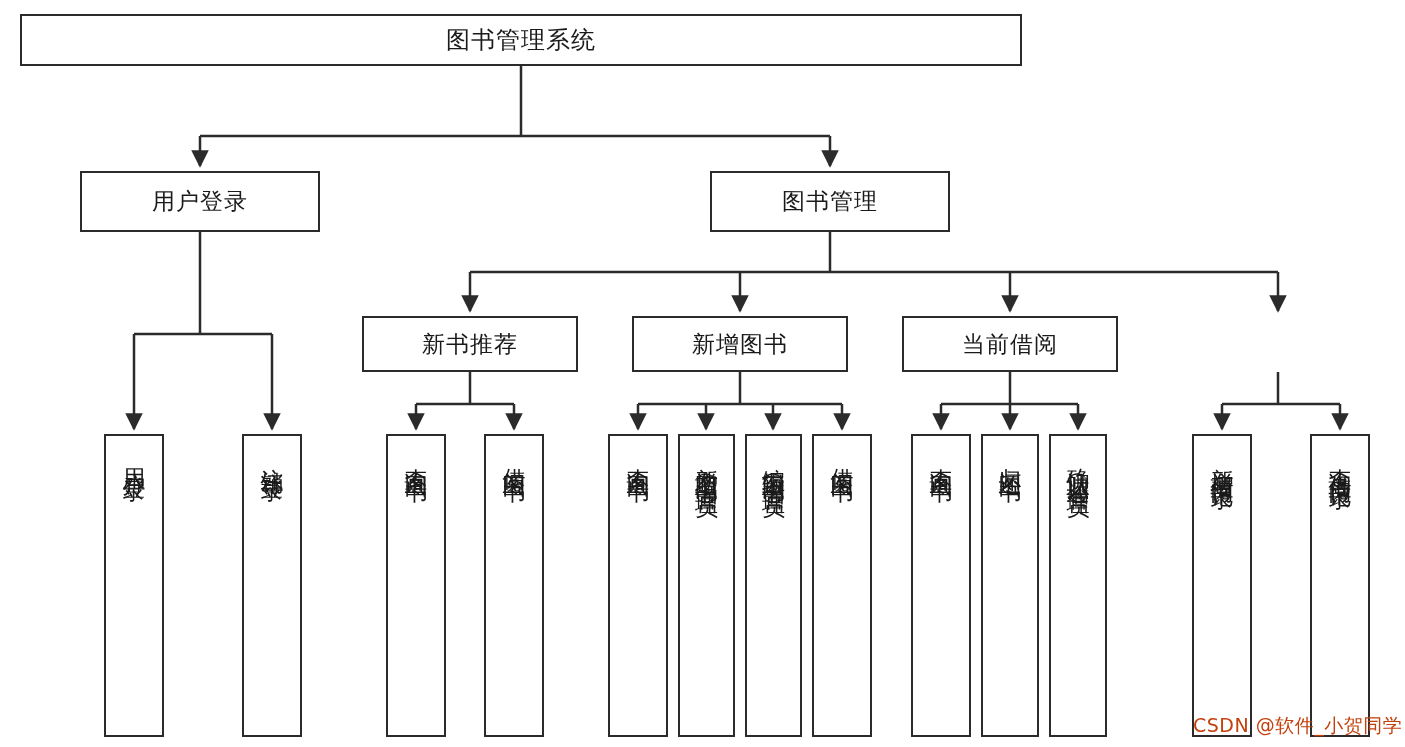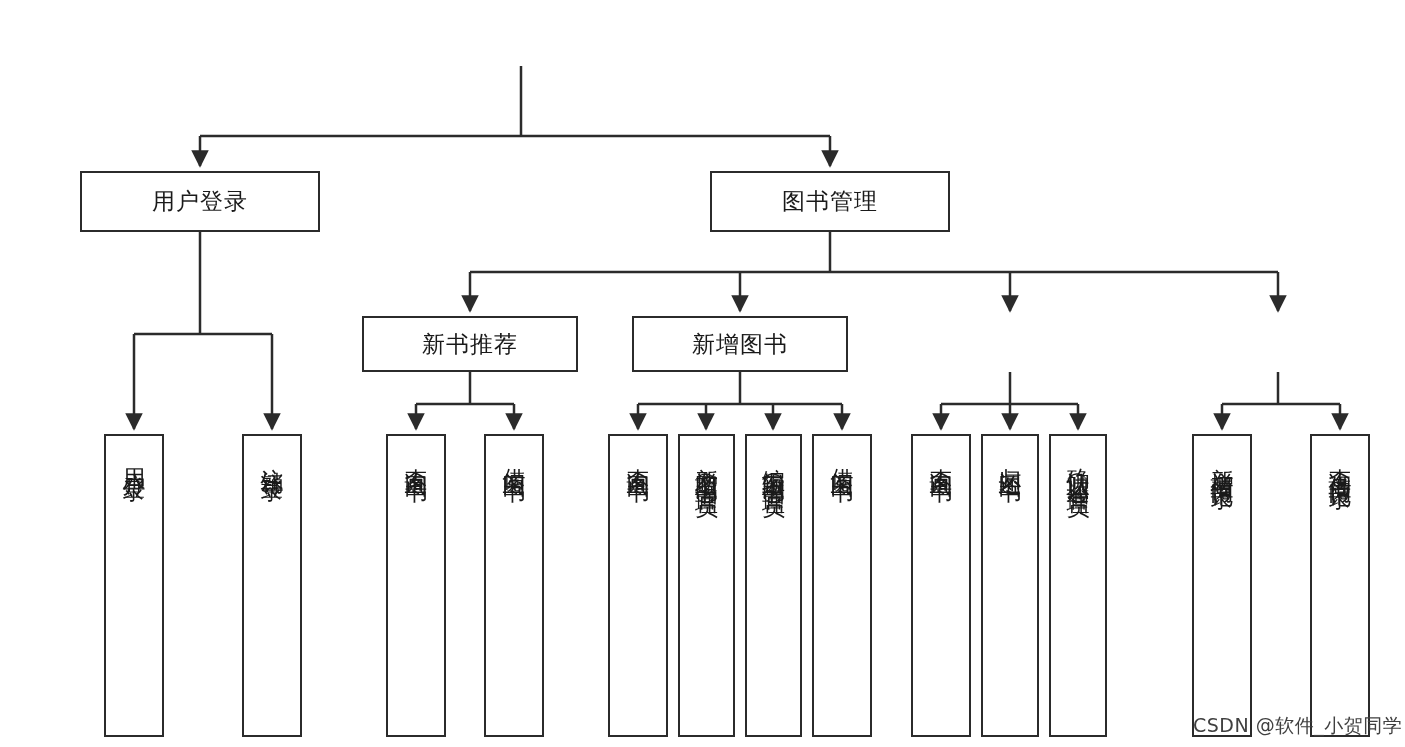--- a/index.html
+++ b/index.html
@@ -51,21 +51,21 @@
     text-orientation: upright;
     letter-spacing: 4px;
     line-height: 1;
     white-space: nowrap;
   }
   .node.root {
     font-size: 24px;
   }
   .watermark {
     position: absolute;
-    color: #404040;
+    color: #c2410c;
     font-size: 19px;
     white-space: nowrap;
     letter-spacing: 0.5px;
   }
 </style>
 </head>
 <body>
 
 <div id="canvas">
 
@@ -112,29 +112,31 @@
       <path d="M 1010 404 L 1010 429" marker-end="url(#arrow)"></path>
       <path d="M 1078 404 L 1078 429" marker-end="url(#arrow)"></path>
 
       <path d="M 1278 372 L 1278 404"></path>
       <path d="M 1222 404 L 1340 404"></path>
       <path d="M 1222 404 L 1222 429" marker-end="url(#arrow)"></path>
       <path d="M 1340 404 L 1340 429" marker-end="url(#arrow)"></path>
     </g>
   </svg>
 
+  <div class="node horiz root" style="left:20px; top:14px; width:1002px; height:52px;">图书管理系统</div>
 
   <div class="node horiz" style="left:80px; top:171px; width:240px; height:61px;">用户登录</div>
 
   <div class="node horiz" style="left:362px; top:316px; width:216px; height:56px;">新书推荐</div>
 
   <div class="node horiz" style="left:710px; top:171px; width:240px; height:61px;">图书管理</div>
 
   <div class="node horiz" style="left:632px; top:316px; width:216px; height:56px;">新增图书</div>
 
+  <div class="node horiz" style="left:902px; top:316px; width:216px; height:56px;">当前借阅</div>
 
 
   <div class="node vert" style="left:104px; top:434px; width:60px; height:303px;">
     <span class="vtext">用户登录</span>
   </div>
   <div class="node vert" style="left:242px; top:434px; width:60px; height:303px;">
     <span class="vtext">注销登录</span>
   </div>
 
   <div class="node vert" style="left:386px; top:434px; width:60px; height:303px;">

